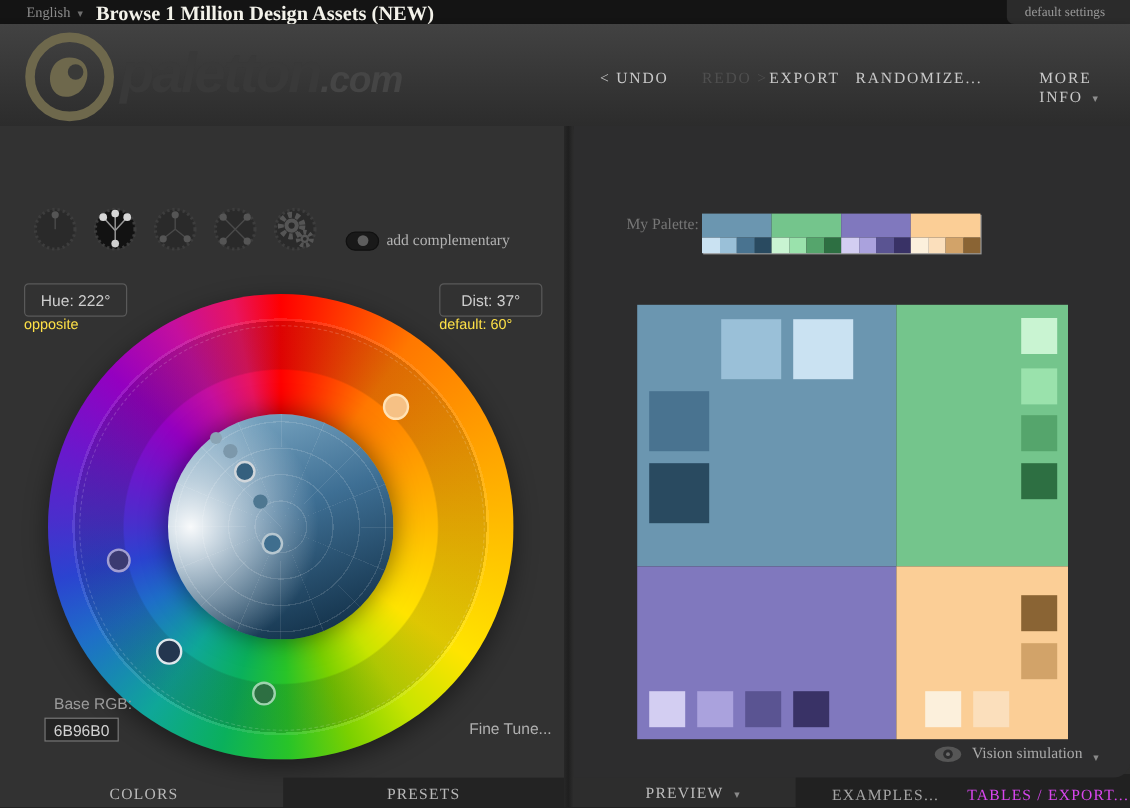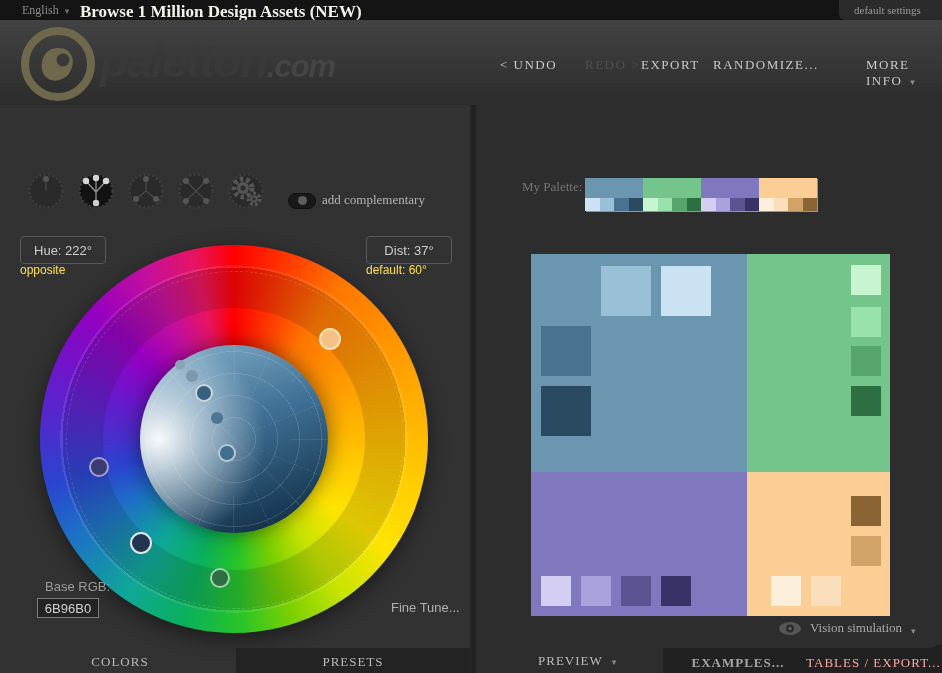--- a/index.html
+++ b/index.html
@@ -134,22 +134,22 @@
   #sw-o2{left:104px;top:64px;width:30px;height:30px;}
   #sw-o3{left:24px;top:104px;width:30px;height:30px;}
   #sw-o4{left:64px;top:104px;width:30px;height:30px;}
 
   
   #vision{left:778px;top:618px;height:18px;display:flex;align-items:flex-end;cursor:pointer;}
   #vision-label{color:#a9a9a9;font-size:13px;margin-left:8px;}
   #vision .caret{color:#8a8a8a;font-size:9px;margin-left:9px;}
   #rtab-preview{left:538px;top:653px;color:#bcbcbc;font-size:13px;letter-spacing:1px;cursor:pointer;}
   #rtab-preview .caret{font-size:9px;color:#8a8a8a;margin-left:9px;}
-  #rtab-examples{left:663px;top:655px;width:150px;text-align:center;color:#a5a5a5;font-size:13px;letter-spacing:1px;cursor:pointer;font-weight:bold;}
-  #rtab-tables{left:805px;top:655px;width:137px;text-align:center;color:#fca5a5;font-size:13px;letter-spacing:1px;cursor:pointer;}
+  #rtab-examples{left:663px;top:655px;width:150px;text-align:center;color:#a5a5a5;font-size:13px;letter-spacing:1px;cursor:pointer;}
+  #rtab-tables{left:805px;top:655px;width:137px;text-align:center;color:#d946ef;font-size:13px;letter-spacing:1px;cursor:pointer;}
 </style>
 </head>
 <body>
 
 <div id="app">
 
   <div class="abs" id="topbar"></div>
   <div class="abs" id="cookie-notch"></div>
   <div class="abs" id="lang"><span>English</span><span class="caret">▾</span></div>
   <div class="abs" id="browse">Browse 1 Million Design Assets (NEW)</div>

